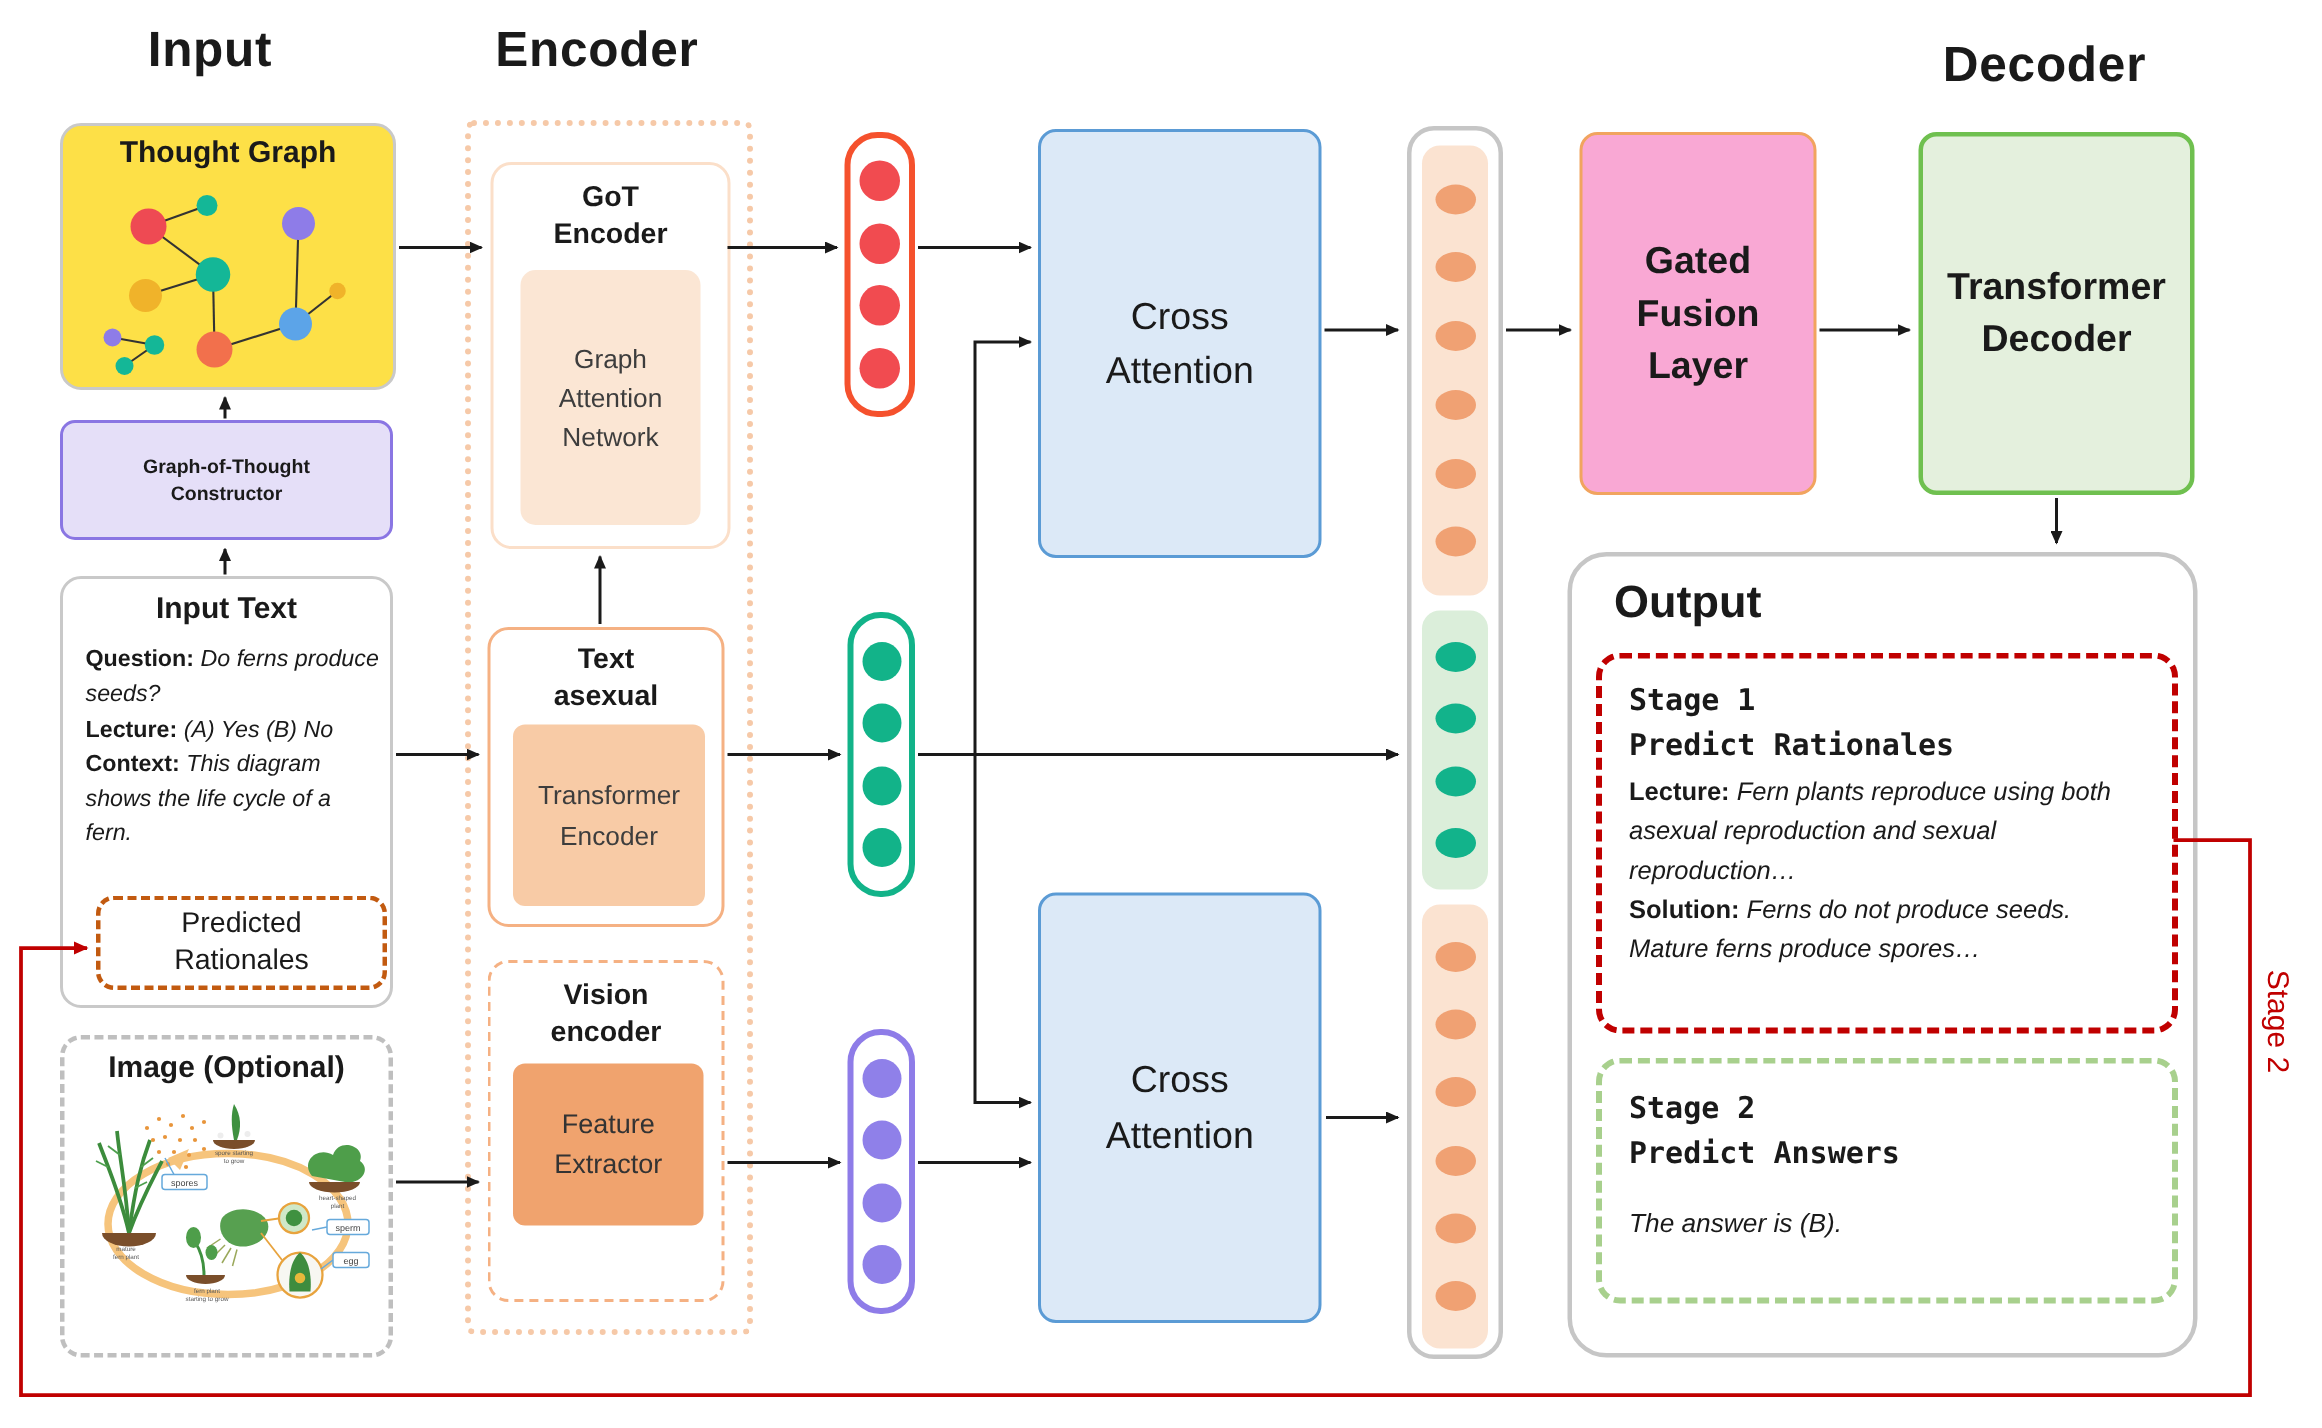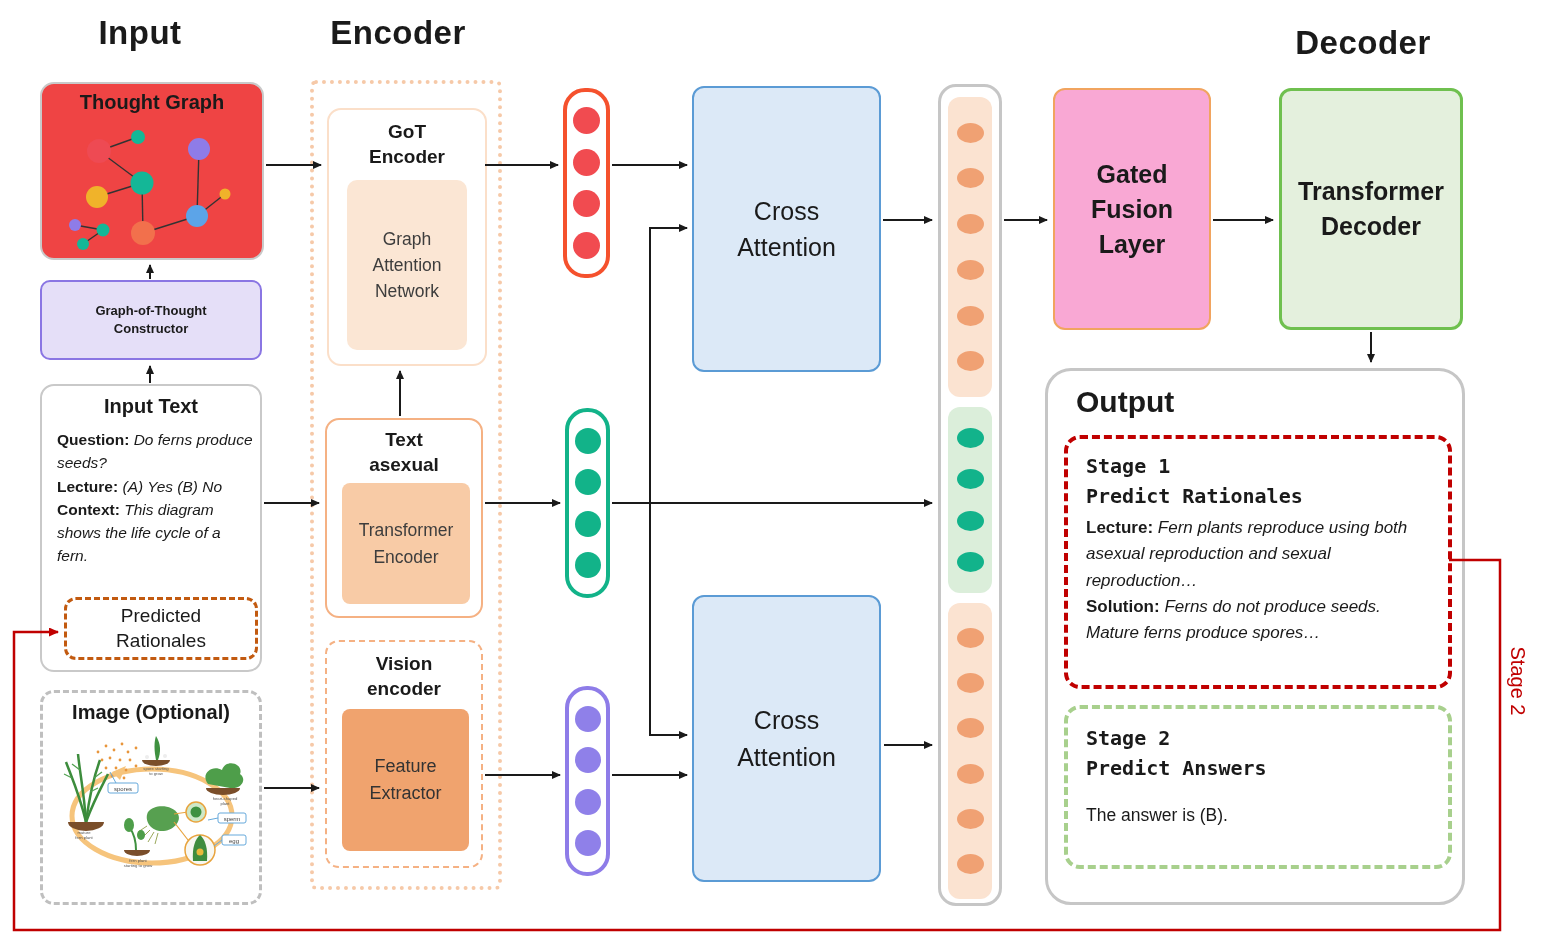--- a/index.html
+++ b/index.html
@@ -7,42 +7,42 @@
   .canvas {
     position:relative; width:1548px; height:952px; overflow:hidden;
     font-family:"Liberation Sans", sans-serif; color:#1a1a1a; background:#fff;
   }
   .abs { position:absolute; }
   .hdr { font-size:33px; font-weight:600; text-align:center; letter-spacing:.5px; }
   .pre { white-space:pre-line; }
   .box-title { font-weight:700; font-size:20px; text-align:center; }
 
   
-  .thought-box { left:40px; top:82px; width:224px; height:178px; border:2.5px solid #c9c9c9; border-radius:14px; background:#ef4444; }
+  .thought-box { left:40px; top:82px; width:224px; height:178px; border:2.5px solid #c9c9c9; border-radius:14px; background:#fde047; }
   .constructor { left:40px; top:280px; width:222px; height:80px; background:#e5dff8; border:2.5px solid #8a76e3; border-radius:10px;
                  display:flex; align-items:center; justify-content:center; font-weight:700; font-size:13px; text-align:center; line-height:1.35; }
   .input-text-box { left:40px; top:384px; width:222px; height:288px; border:2.5px solid #c9c9c9; border-radius:14px; background:#fff; }
   .it-body { position:absolute; left:15px; top:42px; width:196px; font-size:15.5px; line-height:1.5; }
   .it-body b { font-weight:700; }
   .it-body i { font-style:italic; }
   .rationales { left:64px; top:597px; width:194px; height:63px; border:3px dashed #c25a10; border-radius:12px;
                 display:flex; align-items:center; justify-content:center; text-align:center; font-size:19px; font-weight:500; line-height:1.3; background:#fff; }
   .image-box { left:40px; top:690px; width:222px; height:215px; border:3px dashed #bfbfbf; border-radius:14px; background:#fff; }
 
   
   .enc-container { left:310px; top:80px; width:192px; height:810px; border:4px dotted #f6c9a8; border-radius:6px; }
   .got-box { left:327px; top:108px; width:160px; height:258px; border:2px solid #fbdfc9; border-radius:14px; background:#fff; }
   .enc-title { position:absolute; top:10px; left:0; right:0; text-align:center; font-weight:700; font-size:19px; line-height:1.3; }
   .gan-inner { position:absolute; left:18px; top:70px; width:120px; height:170px; background:#fbe6d4; border-radius:10px;
                display:flex; align-items:center; justify-content:center; text-align:center; font-size:17.5px; color:#3d3d3d; line-height:1.5; }
   .text-box { left:325px; top:418px; width:158px; height:200px; border:2.5px solid #f5b183; border-radius:14px; background:#fff; }
   .te-inner { position:absolute; left:15px; top:63px; width:128px; height:121px; background:#f8cba6; border-radius:8px;
               display:flex; align-items:center; justify-content:center; text-align:center; font-size:17.5px; color:#3d3d3d; line-height:1.5; }
   .vision-box { left:325px; top:640px; width:158px; height:228px; border:2.5px dashed #f5b183; border-radius:14px; background:#fff; }
-  .fe-inner { position:absolute; left:15px; top:67px; width:127px; height:142px; background:#f0a36e; border-radius:8px;
+  .fe-inner { position:absolute; left:15px; top:67px; width:127px; height:108px; background:#f0a36e; border-radius:8px;
               display:flex; align-items:center; justify-content:center; text-align:center; font-size:18px; color:#333; line-height:1.5; }
 
   
   .tokens { display:flex; flex-direction:column; align-items:center; justify-content:space-evenly; background:#fff; }
   .tok-red { left:563px; top:88px; width:47px; height:190px; border:4px solid #f5512d; border-radius:22px; }
   .tok-red .dot { width:27px; height:27px; border-radius:50%; background:#f14b50; }
   .tok-green { left:565px; top:408px; width:45px; height:190px; border:4px solid #12b389; border-radius:22px; }
   .tok-green .dot { width:26px; height:26px; border-radius:50%; background:#12b389; }
   .tok-purple { left:565px; top:686px; width:45px; height:190px; border:4px solid #8e7ce8; border-radius:22px; }
   .tok-purple .dot { width:26px; height:26px; border-radius:50%; background:#8f80e9; }
@@ -70,21 +70,21 @@
 
   
   .output-box { left:1045px; top:368px; width:420px; height:537px; border:3px solid #c6c6c6; border-radius:26px; background:#fff; }
   .output-title { position:absolute; left:28px; top:14px; font-size:30px; font-weight:700; }
   .stage1 { position:absolute; left:16px; top:64px; width:388px; height:254px; border:4px dashed #c00000; border-radius:16px; padding:12px 18px; }
   .stage2 { position:absolute; left:16px; top:334px; width:388px; height:164px; border:4px dashed #a8d08d; border-radius:16px; padding:14px 18px; }
   .mono { font-family:"DejaVu Sans Mono", monospace; font-weight:700; font-size:20px; line-height:1.5; }
   .stage-body { font-size:17px; line-height:1.55; margin-top:4px; }
   .stage-body b { font-style:normal; font-weight:700; }
   .stage-body i { font-style:italic; }
-  .answer-line { font-size:17.5px; margin-top:22px; }
+  .answer-line { font-style:italic; font-size:17.5px; margin-top:22px; }
 
   .stage2-rot { left:1468px; top:668px; width:96px; height:26px; transform:rotate(90deg); color:#c00000; font-size:20px; text-align:center; }
 
   svg text { font-family:"Liberation Sans", sans-serif; }
   .overlay { left:0; top:0; width:1548px; height:952px; pointer-events:none; }
 </style>
 </head>
 <body>
 
 <div class="canvas">

